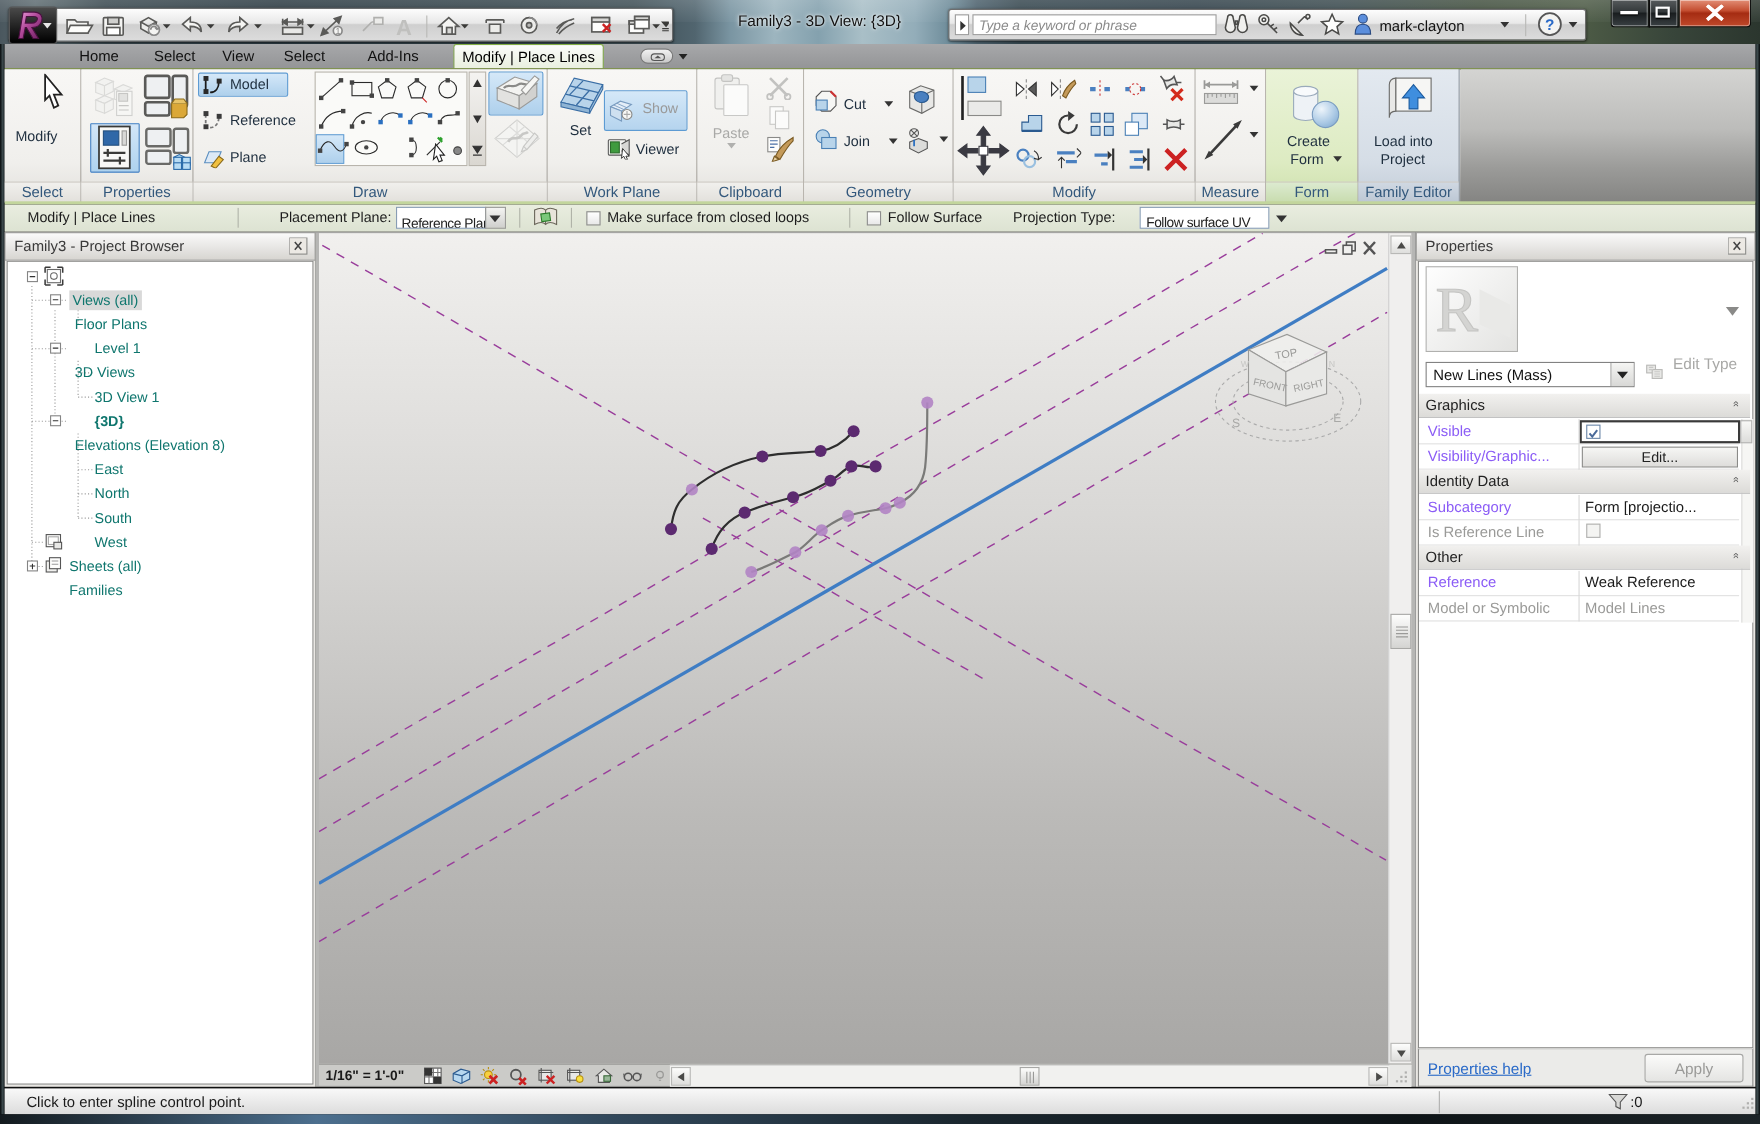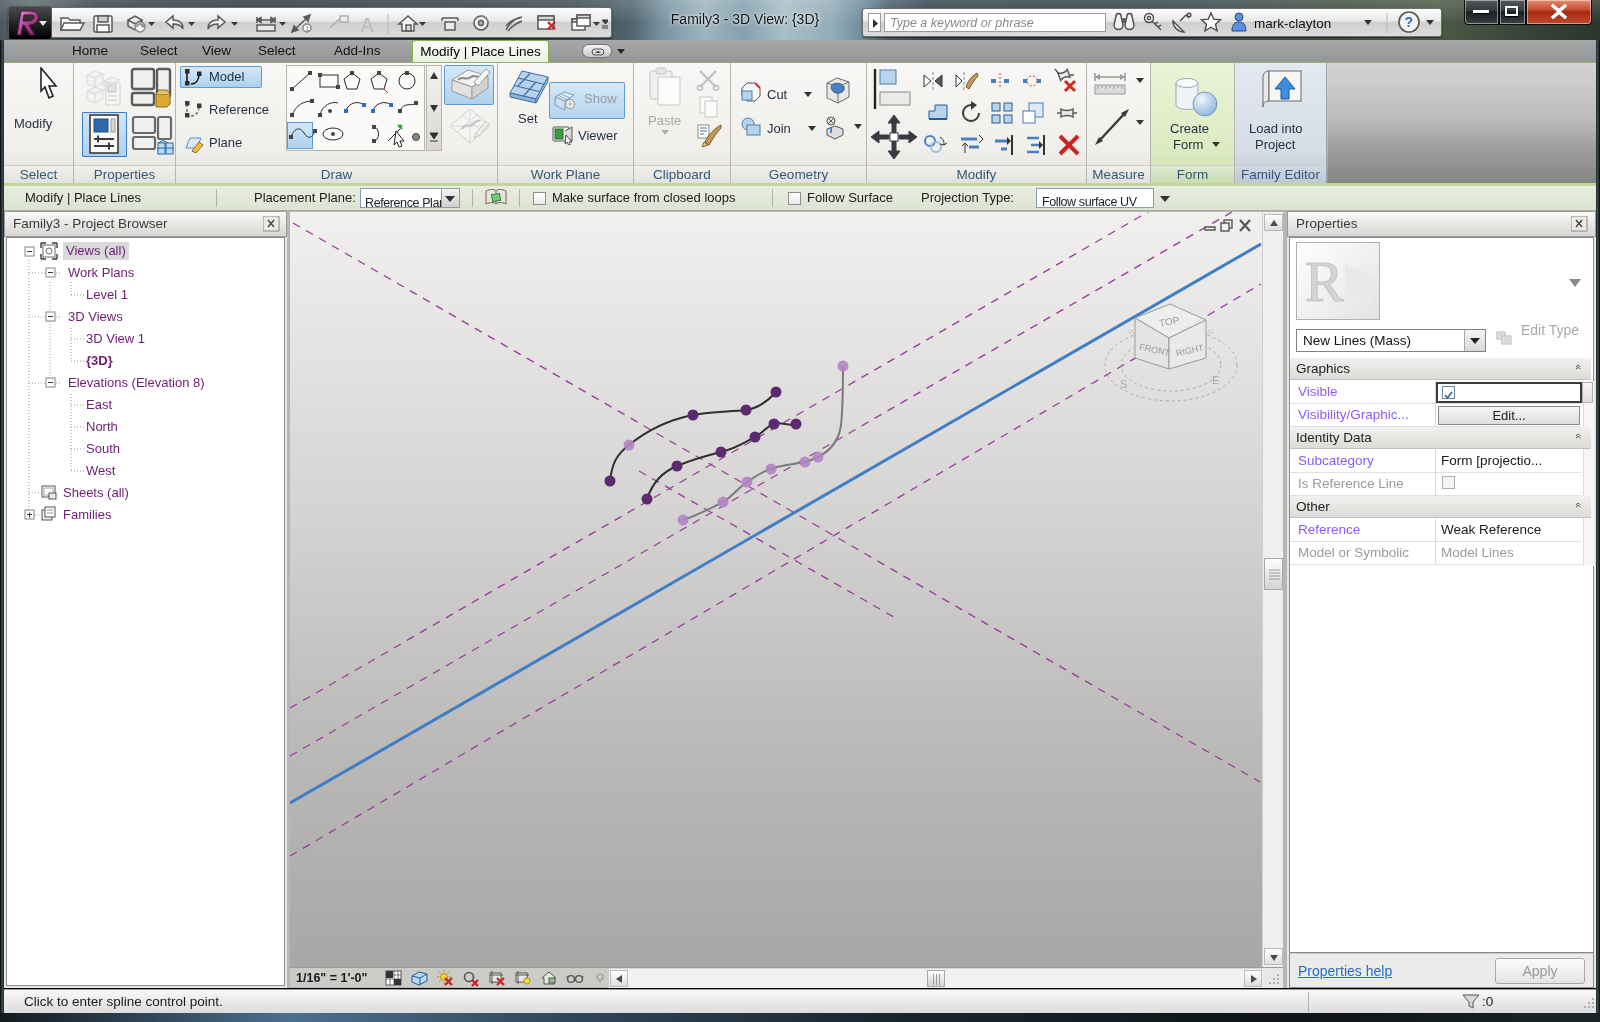--- a/index.html
+++ b/index.html
@@ -46,21 +46,21 @@
   #optionsbar { left:4px; top:186px; width:1592px; height:25px; background:linear-gradient(180deg,#e9ede0,#dde3d2); border-bottom:1px solid #a8aba0; }
   .obtxt { position:absolute; top:4px; font-size:13px; color:#1c1c1c; }
   .osep { position:absolute; top:3px; width:1px; height:18px; background:#b0b3a8; }
   .ocheck { position:absolute; top:6px; width:13px; height:13px; background:linear-gradient(180deg,#fff,#e8e8e8); border:1px solid #8e8e8e; }
   .odrop { position:absolute; top:2px; height:20px; background:#fff; border:1px solid #889db4; font-size:12.5px; letter-spacing:-0.4px; color:#222; overflow:hidden; }
 
   
   #browser { left:4px; top:211px; width:283px; height:777px; background:#e9e7e3; }
   #browser-head { position:absolute; left:0; top:0; width:283px; height:26px; background:linear-gradient(180deg,#fafafa,#d7d5d1); border:1px solid #9a9a98; color:#3a3a3a; font-size:13.5px; line-height:24px; padding-left:8px; }
   #browser-body { position:absolute; left:2px; top:26px; width:279px; height:749px; background:#fff; border:1px solid #8a8a88; }
-  .trow { position:absolute; font-size:13px; color:#701a75; height:18px; line-height:18px; }
+  .trow { position:absolute; font-size:13px; color:#0f766e; height:18px; line-height:18px;margin-top:22px; }
 
   #propwin { left:1287px; top:211px; width:309px; height:777px; background:#e9e7e3; }
   #prop-head { position:absolute; left:0; top:0; width:309px; height:26px; background:linear-gradient(180deg,#fafafa,#d7d5d1); border:1px solid #9a9a98; color:#3a3a3a; font-size:13.5px; line-height:24px; padding-left:8px; }
   #prop-body { position:absolute; left:2px; top:26px; width:305px; height:716px; background:#fff; border:1px solid #8a8a88; }
   .prow { position:absolute; left:0; width:291px; height:23px; border-bottom:1px solid #e0e0e0; font-size:13.5px; }
   .prow .name { position:absolute; left:8px; top:3px; color:#8b5cf6; }
   .prow .val { position:absolute; left:151px; top:3px; color:#1a1a1a; }
   .phead { position:absolute; left:0; width:301px; height:22px; background:linear-gradient(180deg,#f2f1ef,#dcdbd8); border-bottom:1px solid #c2c2c2; font-size:13.5px; color:#222; }
 
   
@@ -762,21 +762,21 @@
           <rect x="8" y="8" width="7" height="6" fill="#e8e8e6" stroke="#555"></rect>
         </g>
 
         <g transform="translate(34,268)">
           <rect x="1" y="4" width="10" height="10" fill="#f0f0ee" stroke="#555"></rect>
           <rect x="4" y="1" width="10" height="10" fill="#fdfdfc" stroke="#555"></rect>
           <path d="M6 4 h6 M6 7 h6" stroke="#999"></path>
         </g>
       </svg>
       <div class="trow" style="left:56px;top:4px;background:#d9d9d9;padding:0 3px;">Views (all)</div>
-      <div class="trow" style="left:61px;top:26px;">Work Plans</div>
+      <div class="trow" style="left:61px;top:26px;">Floor Plans</div>
       <div class="trow" style="left:79px;top:48px;">Level 1</div>
       <div class="trow" style="left:61px;top:70px;">3D Views</div>
       <div class="trow" style="left:79px;top:92px;">3D View 1</div>
       <div class="trow" style="left:79px;top:114px;font-weight:bold;">{3D}</div>
       <div class="trow" style="left:61px;top:136px;">Elevations (Elevation 8)</div>
       <div class="trow" style="left:79px;top:158px;">East</div>
       <div class="trow" style="left:79px;top:180px;">North</div>
       <div class="trow" style="left:79px;top:202px;">South</div>
       <div class="trow" style="left:79px;top:224px;">West</div>
       <div class="trow" style="left:56px;top:246px;">Sheets (all)</div>

